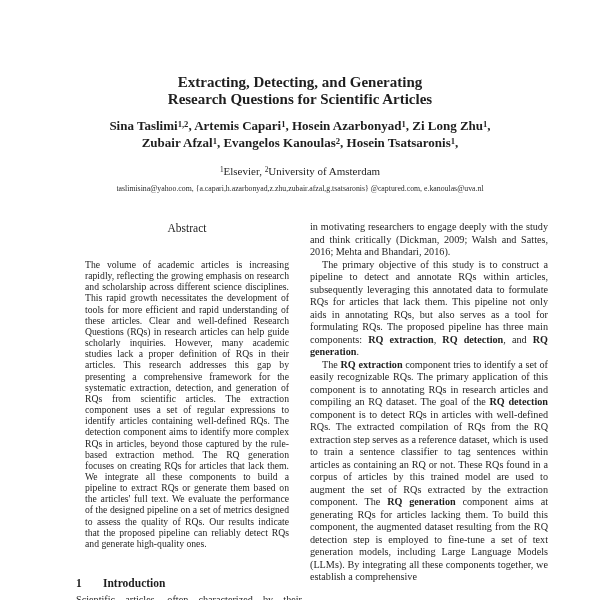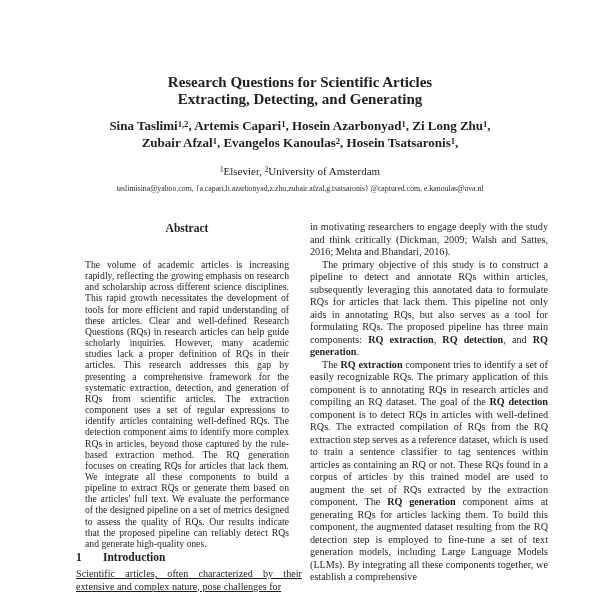--- a/index.html
+++ b/index.html
@@ -18,38 +18,38 @@
   .emails { margin-top:4px; text-align:center; font-size:7.8px; line-height:10px; color:#2b2b2b; }
 
   .sup { font-size:0.66em; position:relative; top:-0.38em; }
   .b { font-weight:bold; }
 
   .columns { display:flex; margin-top:27px; padding-left:76px; padding-right:48px; gap:8px; }
   .col-left { width:226px; flex:none; }
   .col-right { width:238px; flex:none; }
 
   .abstract { margin-left:9px; margin-right:13px; }
-  .abstract-heading { text-align:center; font-weight:bold; font-size:11.5px; line-height:14px; margin-bottom:9px; }
+  .abstract-heading { text-align:center; font-weight:normal; font-size:11.5px; line-height:14px; margin-bottom:9px; }
   .abstract p { font-size:9.7px; line-height:11.15px; text-align:justify;margin-top:24px; }
 
-  .sec-heading { margin-top:1px; font-weight:bold; font-size:11.5px; line-height:14px; }
+  .sec-heading { margin-top:27px; font-weight:bold; font-size:11.5px; line-height:14px; }
   .sec-num { display:inline-block; min-width:27px; }
 
   .body-p { font-size:10.2px; line-height:12.5px; text-align:justify; }
   .col-left .body-p { margin-top:4px;text-decoration:underline; }
   .col-right .body-p.indent { text-indent:12px; }
 </style>
 </head>
 <body>
 
 <div class="page">
 
   <div class="title">
+    <div>Extracting, Detecting, and Generating</div>
     <div>Research Questions for Scientific Articles</div>
-    <div>Extracting, Detecting, and Generating</div>
   </div>
 
   <div class="authors">
     <div><span>Sina Taslimi</span><span class="sup">1,2</span><span>, Artemis Capari</span><span class="sup">1</span><span>, Hosein Azarbonyad</span><span class="sup">1</span><span>, Zi Long Zhu</span><span class="sup">1</span><span>,</span></div>
     <div><span>Zubair Afzal</span><span class="sup">1</span><span>, Evangelos Kanoulas</span><span class="sup">2</span><span>, Hosein Tsatsaronis</span><span class="sup">1</span><span>,</span></div>
   </div>
 
   <div class="affil"><span class="sup">1</span><span>Elsevier, </span><span class="sup">2</span><span>University of Amsterdam</span></div>
 
   <div class="emails">taslimisina@yahoo.com, {a.capari,h.azarbonyad,z.zhu,zubair.afzal,g.tsatsaronis} @captured.com, e.kanoulas@uva.nl</div>

